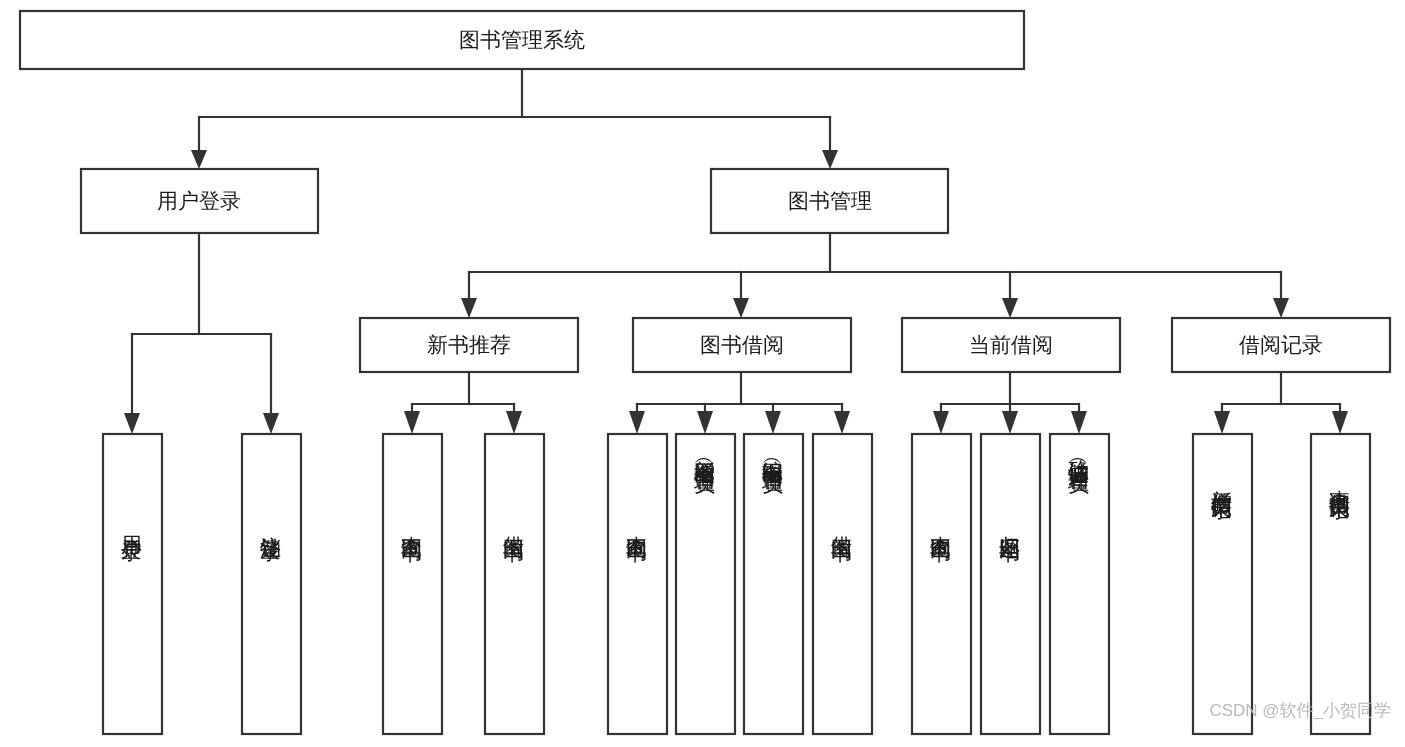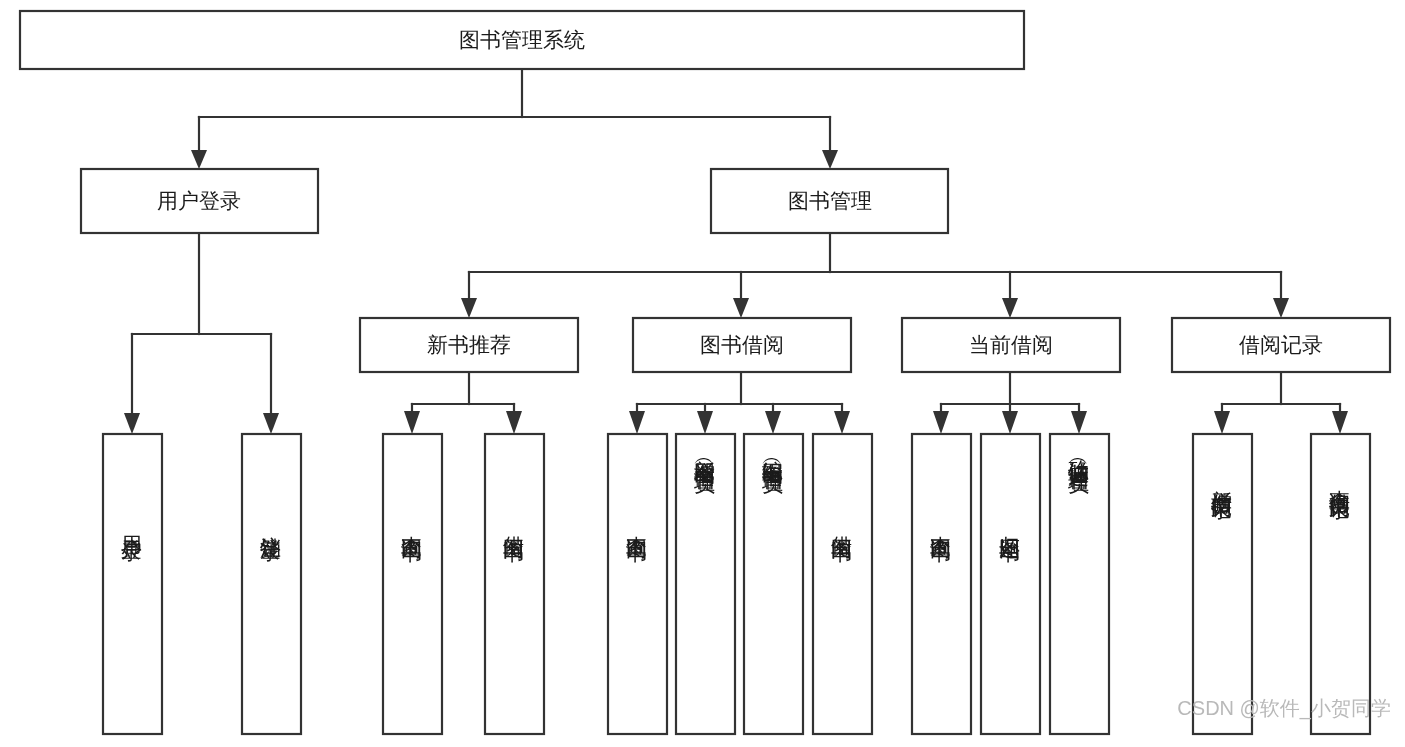--- a/index.html
+++ b/index.html
@@ -62,21 +62,21 @@
     white-space: nowrap;
     transform: translateX(-50%);
     pointer-events: none;
     user-select: none;
   }
   #watermark {
     position: absolute;
     right: 14px;
     bottom: 6px;
     font-family: "Liberation Sans", "DejaVu Sans", sans-serif;
-    font-size: 20px;
+    font-size: 17px;
     color: #b9b9b9;
     white-space: nowrap;
     user-select: none;
   }
 </style>
 </head>
 <body>
 
 <div id="diagram-root">
 

